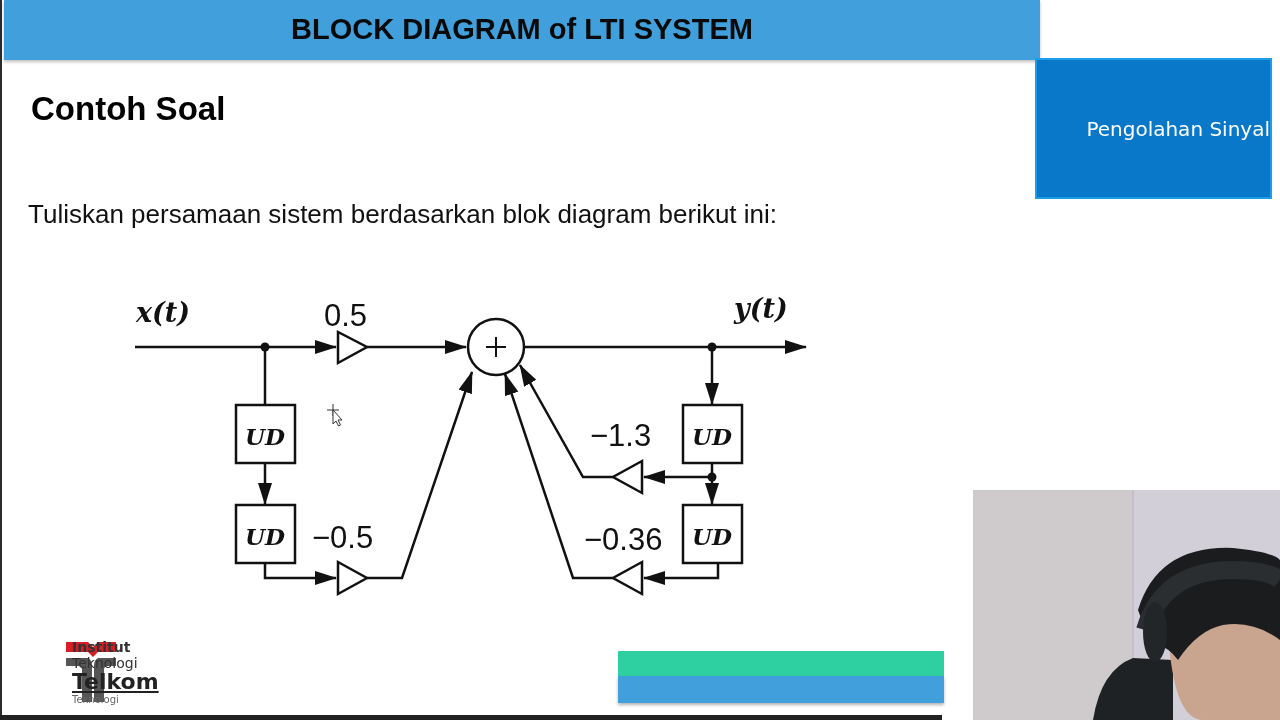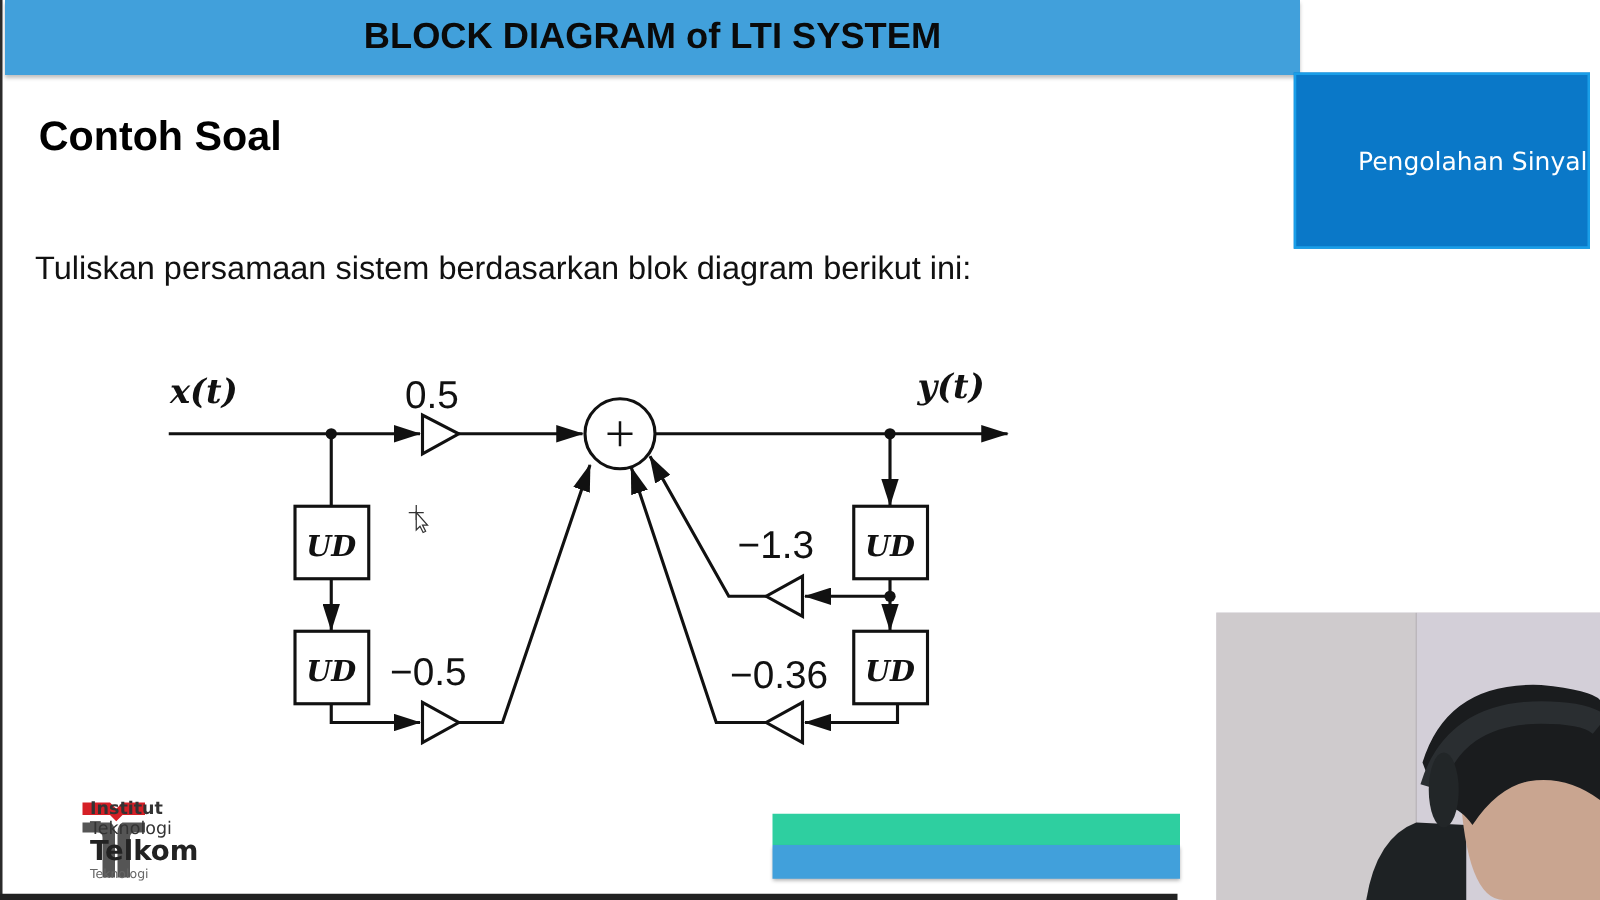--- a/index.html
+++ b/index.html
@@ -8,21 +8,21 @@
   .slide-bottom-line { position:absolute; left:0; top:715px; width:942px; height:5px; background:#222; }
   .header-bar { position:absolute; left:2px; top:0; width:1036px; height:60px; background:#41a0db; box-shadow:0 2px 3px rgba(0,0,0,0.25); display:flex; align-items:center; justify-content:center; }
   .header-title { font-family:"Liberation Sans", sans-serif; font-weight:bold; font-size:29px; color:#0a0a0a; letter-spacing:0px; margin-top:-2px; }
   .section-title { position:absolute; left:29px; top:90px; font-size:33px; font-weight:bold; color:#000; }
   .question { position:absolute; left:26px; top:183px; font-size:26px; color:#111;margin-top:16px; }
   .diagram { position:absolute; left:0; top:0; width:942px; height:720px; }
   .logo { position:absolute; left:12px; top:638px; width:160px; height:70px; }
   .logo-text { position:absolute; left:70px; top:639px; font-family:"DejaVu Sans", sans-serif; color:#333; }
   .logo-line1 { position:absolute; left:0; top:0; font-size:14px; font-weight:bold; white-space:nowrap;text-align:right; }
   .logo-line2 { position:absolute; left:0; top:16px; font-size:14px; font-weight:normal; white-space:nowrap; }
-  .logo-line3 { position:absolute; left:0; top:30px; font-size:22px; font-weight:bold; color:#222; white-space:nowrap; }
+  .logo-line3 { position:absolute; left:0; top:30px; font-size:22px; font-weight:bold; color:#222; white-space:nowrap;text-decoration:underline; }
   .logo-line4 { position:absolute; left:0; top:55px; font-size:10px; color:#666; white-space:nowrap; }
   .bar-green { position:absolute; left:616px; top:651px; width:326px; height:25px; background:#2ecfa0; }
   .bar-blue { position:absolute; left:616px; top:676px; width:326px; height:27px; background:#41a0db; box-shadow:0 2px 3px rgba(0,0,0,0.3); }
   .course-box { position:absolute; left:1012px; top:58px; width:237px; height:141px; background:#0a78c8; border:2px solid #1a9ee8; box-sizing:border-box; display:flex; flex-direction:column; align-items:flex-end; justify-content:center;margin-left:23px; }
   .course-line { font-family:"DejaVu Sans", sans-serif; font-size:20px; color:#ffffff; line-height:38px; }
   .webcam { position:absolute; left:973px; top:490px; width:307px; height:230px; overflow:hidden; background:#cfcbd1; }
   .cursor { position:absolute; left:323px; top:402px; }
 </style>
 </head>
 <body>

